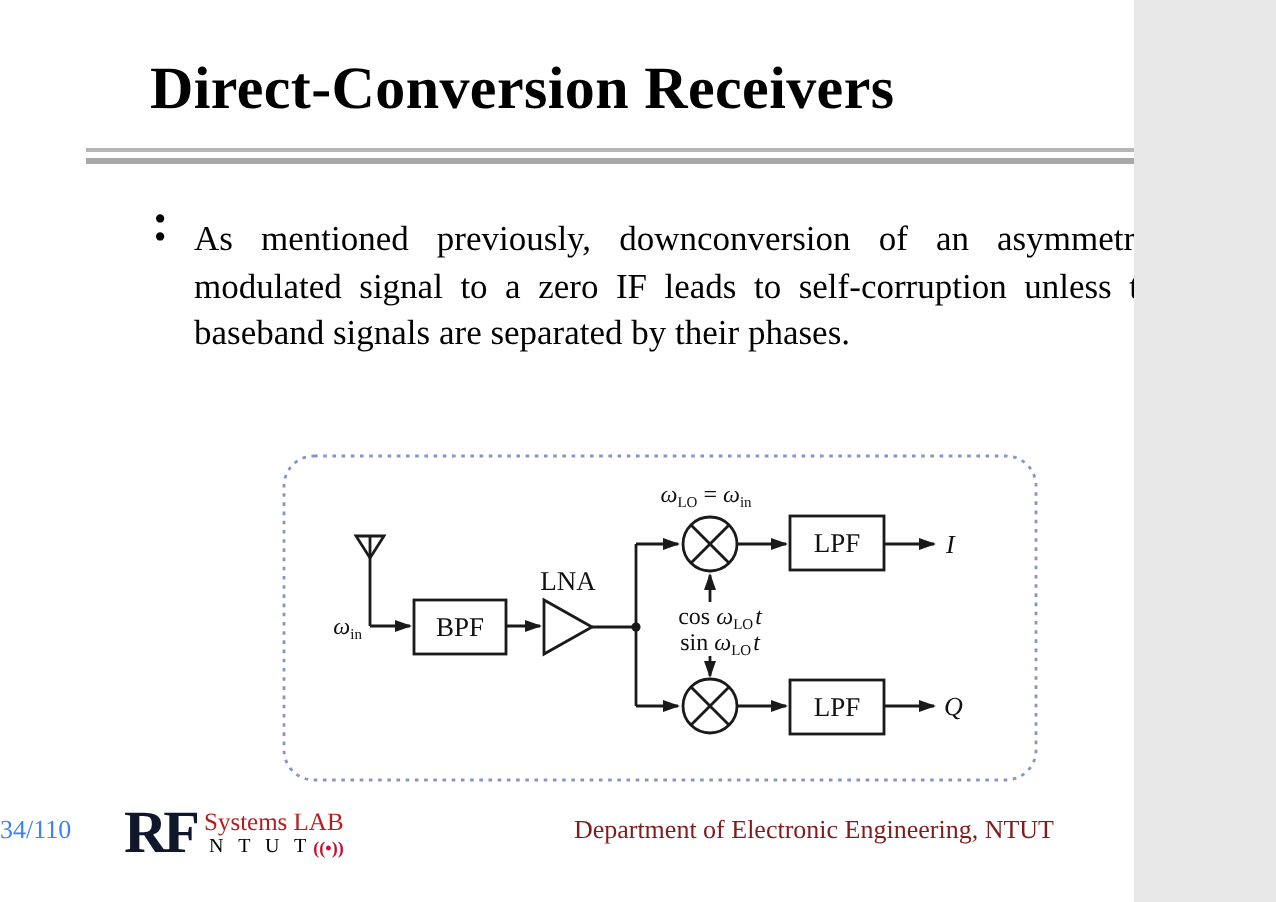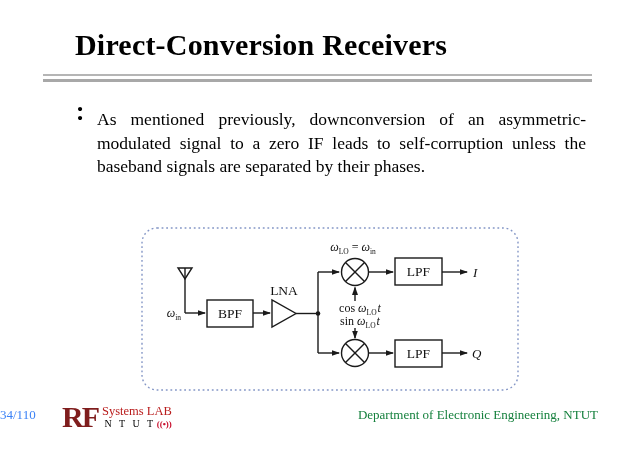--- a/index.html
+++ b/index.html
@@ -4,21 +4,21 @@
 <style>
   :root{
     --ink:#1a1a1a;
     --border-blue:#8496c6;
     --logo-red:#c8102e;
     --divider-gray:#a8a8a8;
   }
   *{margin:0;padding:0;box-sizing:border-box;}
   body{background:#e8e8e8;font-family:"Liberation Serif",serif;}
   .slide{
-    position:relative;width:638px;height:451px;background:#ffffff;
+    position:relative;width:567px;height:451px;background:#ffffff;
     overflow:hidden;color:var(--ink);text-decoration:underline;
   }
   .title{
     position:absolute;left:75px;top:28px;font-size:30px;color:#000;
     letter-spacing:.2px;white-space:nowrap;
   }
   .divider-thin{position:absolute;left:43px;top:74px;width:549px;height:2px;background:#b5b5b5;}
   .divider-thick{position:absolute;left:43px;top:79px;width:549px;height:3px;background:var(--divider-gray);}
   .content{position:absolute;left:57px;top:99px;width:529px;}
   .bullet-item{
@@ -29,27 +29,27 @@
   .diagram{position:absolute;left:140px;top:225px;}
   .diagram svg text{font-family:"Liberation Serif",serif;fill:#111;}
   .diag-border{fill:none;stroke:var(--border-blue);stroke-width:1.4;stroke-dasharray:1.8 2.8;}
   .w{stroke:var(--ink);stroke-width:1.4;fill:none;}
   .box{fill:#ffffff;stroke:var(--ink);stroke-width:1.4;}
   .dot{fill:var(--ink);}
   #arrowhead path{fill:var(--ink);}
   .blk-label{font-size:13.5px;}
   .math{font-style:italic;}
   .footer-logo{position:absolute;left:62px;top:402px;display:flex;align-items:flex-start;}
-  .logo-rf{font-size:30px;font-weight:bold;line-height:30px;letter-spacing:-2px;color:#7f1d1d;}
+  .logo-rf{font-size:30px;font-weight:bold;line-height:30px;letter-spacing:-2px;color:#0f172a;}
   .logo-text{margin-left:4px;padding-top:3px;}
   .logo-line1{font-size:12.5px;line-height:13px;color:#b91c1c;}
   .logo-line2{font-size:10px;line-height:12px;letter-spacing:2.5px;color:#000;display:flex;align-items:center;justify-content:flex-end;}
   .logo-signal{color:var(--logo-red);font-size:9px;letter-spacing:0;font-weight:bold;margin-left:1px;}
   .page-num{position:absolute;left:0;right:0;top:407px;text-align:left;font-size:13px;color:#3b82f6;}
-  .department{position:absolute;right:40px;top:407px;font-size:13px;color:#15803d;margin-left:48px;}
+  .department{position:absolute;right:40px;top:407px;font-size:13px;color:#7f1d1d;margin-left:48px;}
 </style>
 </head>
 <body>
 
 <div class="slide">
 
   <h1 class="title">Direct-Conversion Receivers</h1>
   <div class="divider-thin"></div>
   <div class="divider-thick"></div>
 

